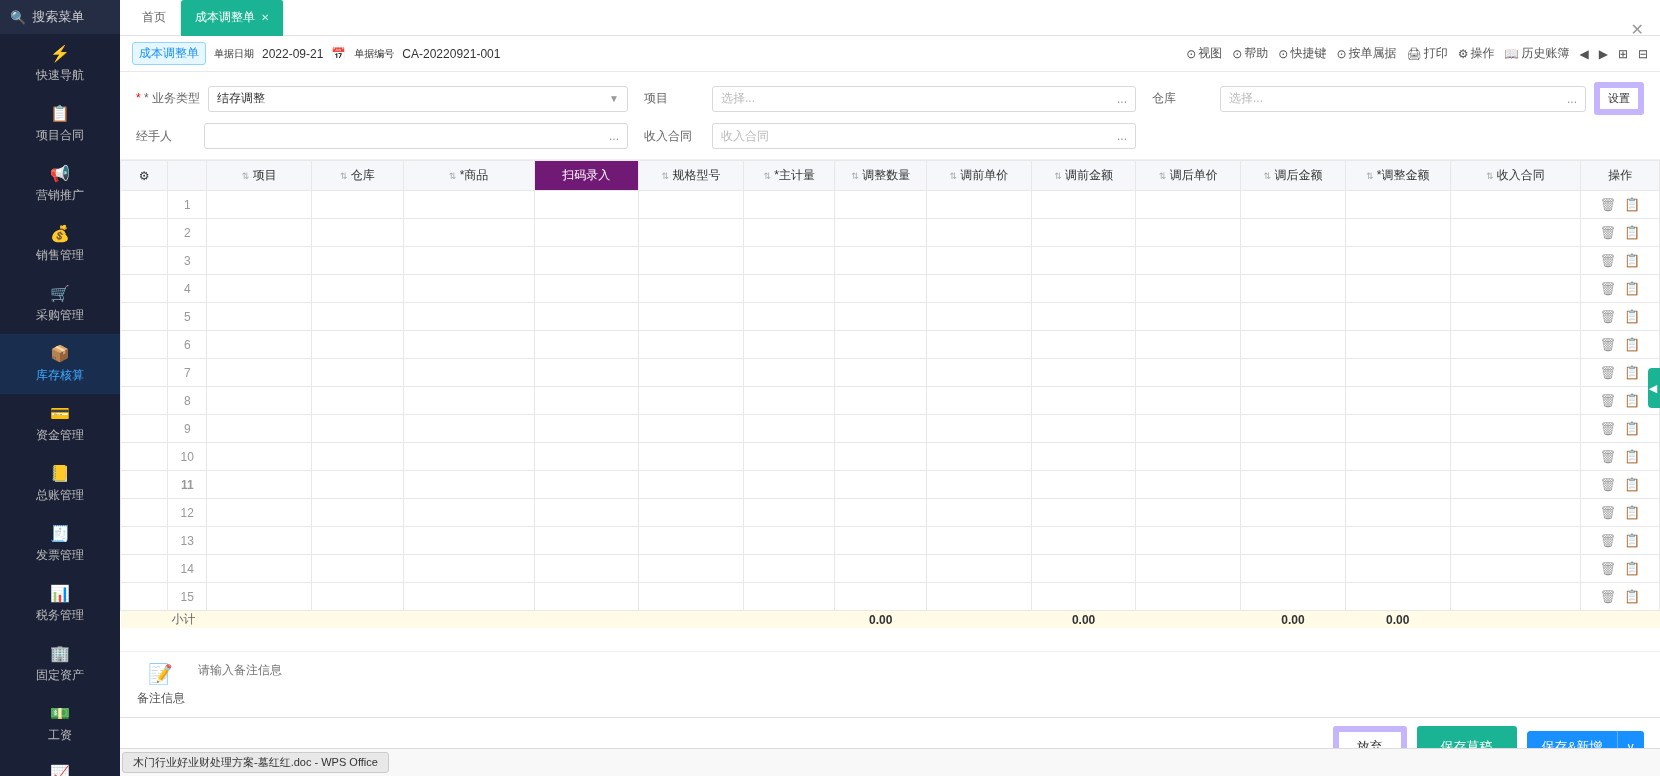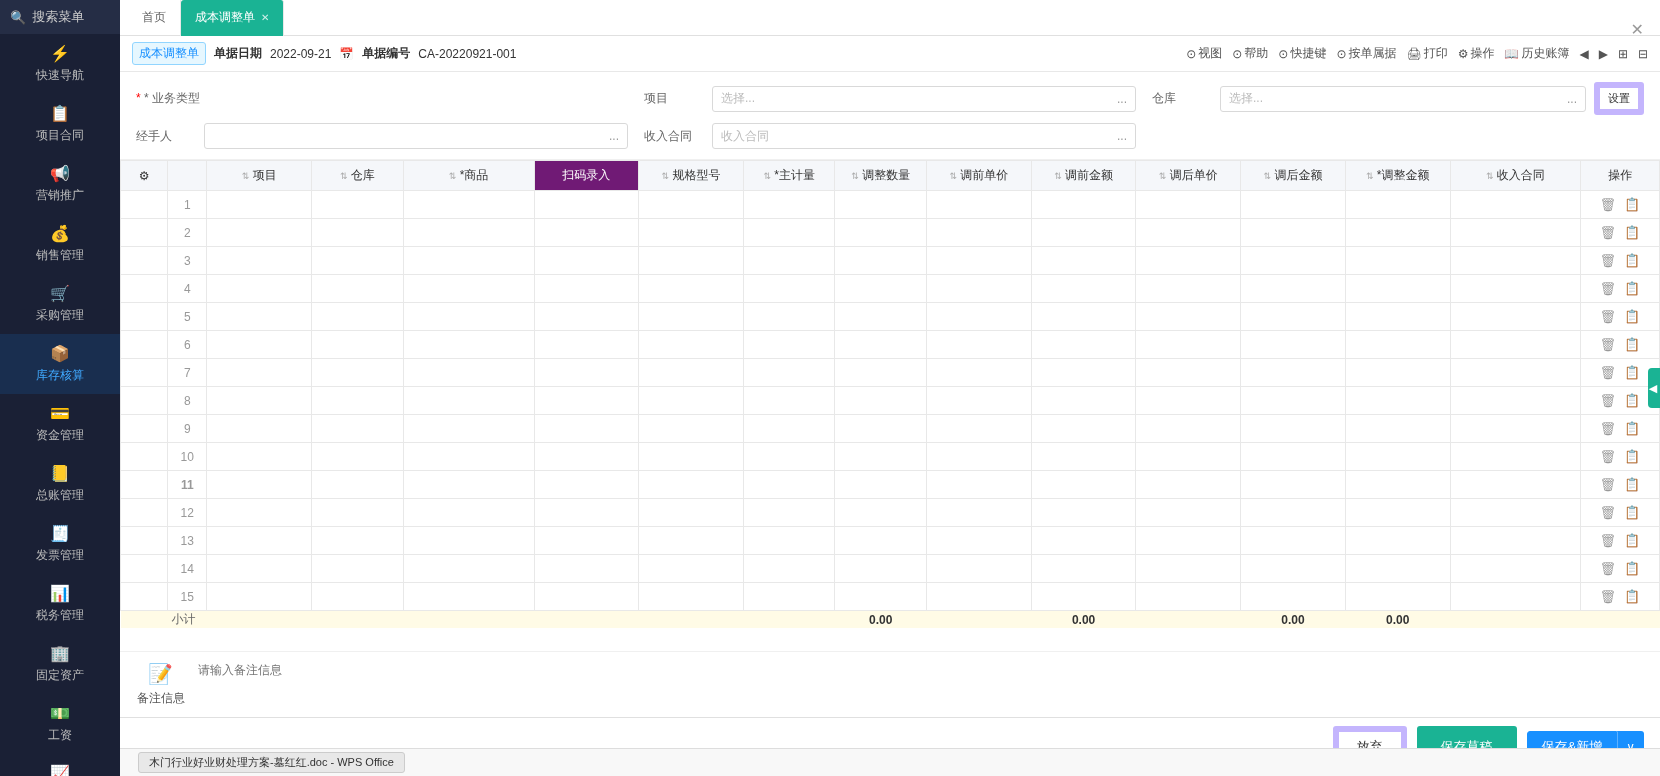--- a/index.html
+++ b/index.html
@@ -24,21 +24,21 @@
 
     
     .form-container { flex: 1; background: #fff; display: flex; flex-direction: column; overflow: hidden; padding: 0; }
 
     
     .toolbar { display: flex; align-items: center; padding: 6px 12px; border-bottom: 1px solid #e8e8e8; gap: 8px; flex-shrink: 0; background: #fff; }
     .toolbar-left { display: flex; align-items: center; gap: 8px; }
     .toolbar-right { margin-left: auto; display: flex; align-items: center; gap: 10px; color: #555; }
     .toolbar-right span { cursor: pointer; display: flex; align-items: center; gap: 2px; color: #555; font-size: 12px; }
     .toolbar-tag { background: #e6f7ff; border: 1px solid #91d5ff; color: #1890ff; padding: 2px 6px; border-radius: 3px; font-size: 12px; }
-    .doc-title { font-size: 12px; color: #333; font-weight: bold; }
+    .doc-title { font-size: 10px; color: #333; }
     .doc-num { font-size: 12px; color: #333; }
 
     
     .form-fields { padding: 10px 16px; display: grid; grid-template-columns: 1fr 1fr 1fr; gap: 8px 16px; flex-shrink: 0; border-bottom: 1px solid #f0f0f0; }
     .field-row { display: flex; align-items: center; gap: 8px; }
     .field-label { color: #666; white-space: nowrap; min-width: 60px; }
     .field-label.required::before { content: "* "; color: red; }
     .field-input { flex: 1; border: 1px solid #d9d9d9; border-radius: 3px; padding: 3px 8px; color: #333; background: #fff; min-width: 0; height: 26px; display: flex; align-items: center; gap: 4px; }
     .field-input .placeholder { color: #bbb; }
     .field-input .dots { color: #999; margin-left: auto; }
@@ -62,21 +62,21 @@
 
     
     .bottom-bar { background: #fff; border-top: 1px solid #e0e0e0; padding: 8px 16px; display: flex; align-items: center; justify-content: flex-end; gap: 10px; flex-shrink: 0; }
     .btn { padding: 6px 18px; border-radius: 3px; border: 6px solid #c4b5fd; cursor: pointer; font-size: 13px; background: #fff; color: #333; }
     .btn-primary { background: #1ab394; color: #fff; border-color: #1ab394; }
     .btn-split { display: flex; }
     .btn-split .main-btn { background: #1890ff; color: #fff; border: 1px solid #1890ff; border-radius: 3px 0 0 3px; padding: 6px 14px; cursor: pointer; font-size: 13px; }
     .btn-split .arrow-btn { background: #1890ff; color: #fff; border: 1px solid #1890ff; border-left: 1px solid rgba(255,255,255,0.3); border-radius: 0 3px 3px 0; padding: 6px 8px; cursor: pointer; }
 
     
-    .taskbar { position: fixed; bottom: 0; left: 120px; right: 0; background: #f8f8f8; border-top: 1px solid #ddd; height: 28px; display: flex; align-items: center; padding: 0 18px; gap: 4px; z-index: 10; }
+    .taskbar { position: fixed; bottom: 0; left: 120px; right: 0; background: #f8f8f8; border-top: 1px solid #ddd; height: 28px; display: flex; align-items: center; padding: 0 2px; gap: 4px; z-index: 10; }
     .taskbar-item { background: #e8e8e8; border: 1px solid #ccc; border-radius: 3px; padding: 2px 10px; font-size: 11px; color: #333; cursor: pointer; white-space: nowrap; }
 
     
     .right-edge { position: absolute; right: 0; top: 40%; width: 12px; background: #1ab394; border-radius: 4px 0 0 4px; height: 40px; display: flex; align-items: center; justify-content: center; cursor: pointer; }
     .right-edge span { color: #fff; font-size: 10px; }
 
     
     .win-close { position: absolute; top: 20px; right: 16px; cursor: pointer; font-size: 16px; color: #999; z-index: 100; }
 
     
@@ -189,20 +189,24 @@
         <span>▶</span>
         <span>⊞</span>
         <span>⊟</span>
       </div>
     </div>
 
     <div class="form-fields">
 
       <div class="field-row">
         <span class="field-label required">* 业务类型</span>
+        <div class="field-input" style="flex:1; min-width:160px;">
+          <span class="field-value">结存调整</span>
+          <span class="dropdown-arrow" style="margin-left:auto;">▼</span>
+        </div>
       </div>
 
       <div class="field-row">
         <span class="field-label">项目</span>
         <div class="field-input" style="flex:1;">
           <span class="placeholder">选择...</span>
           <span class="dots">...</span>
         </div>
       </div>
 

